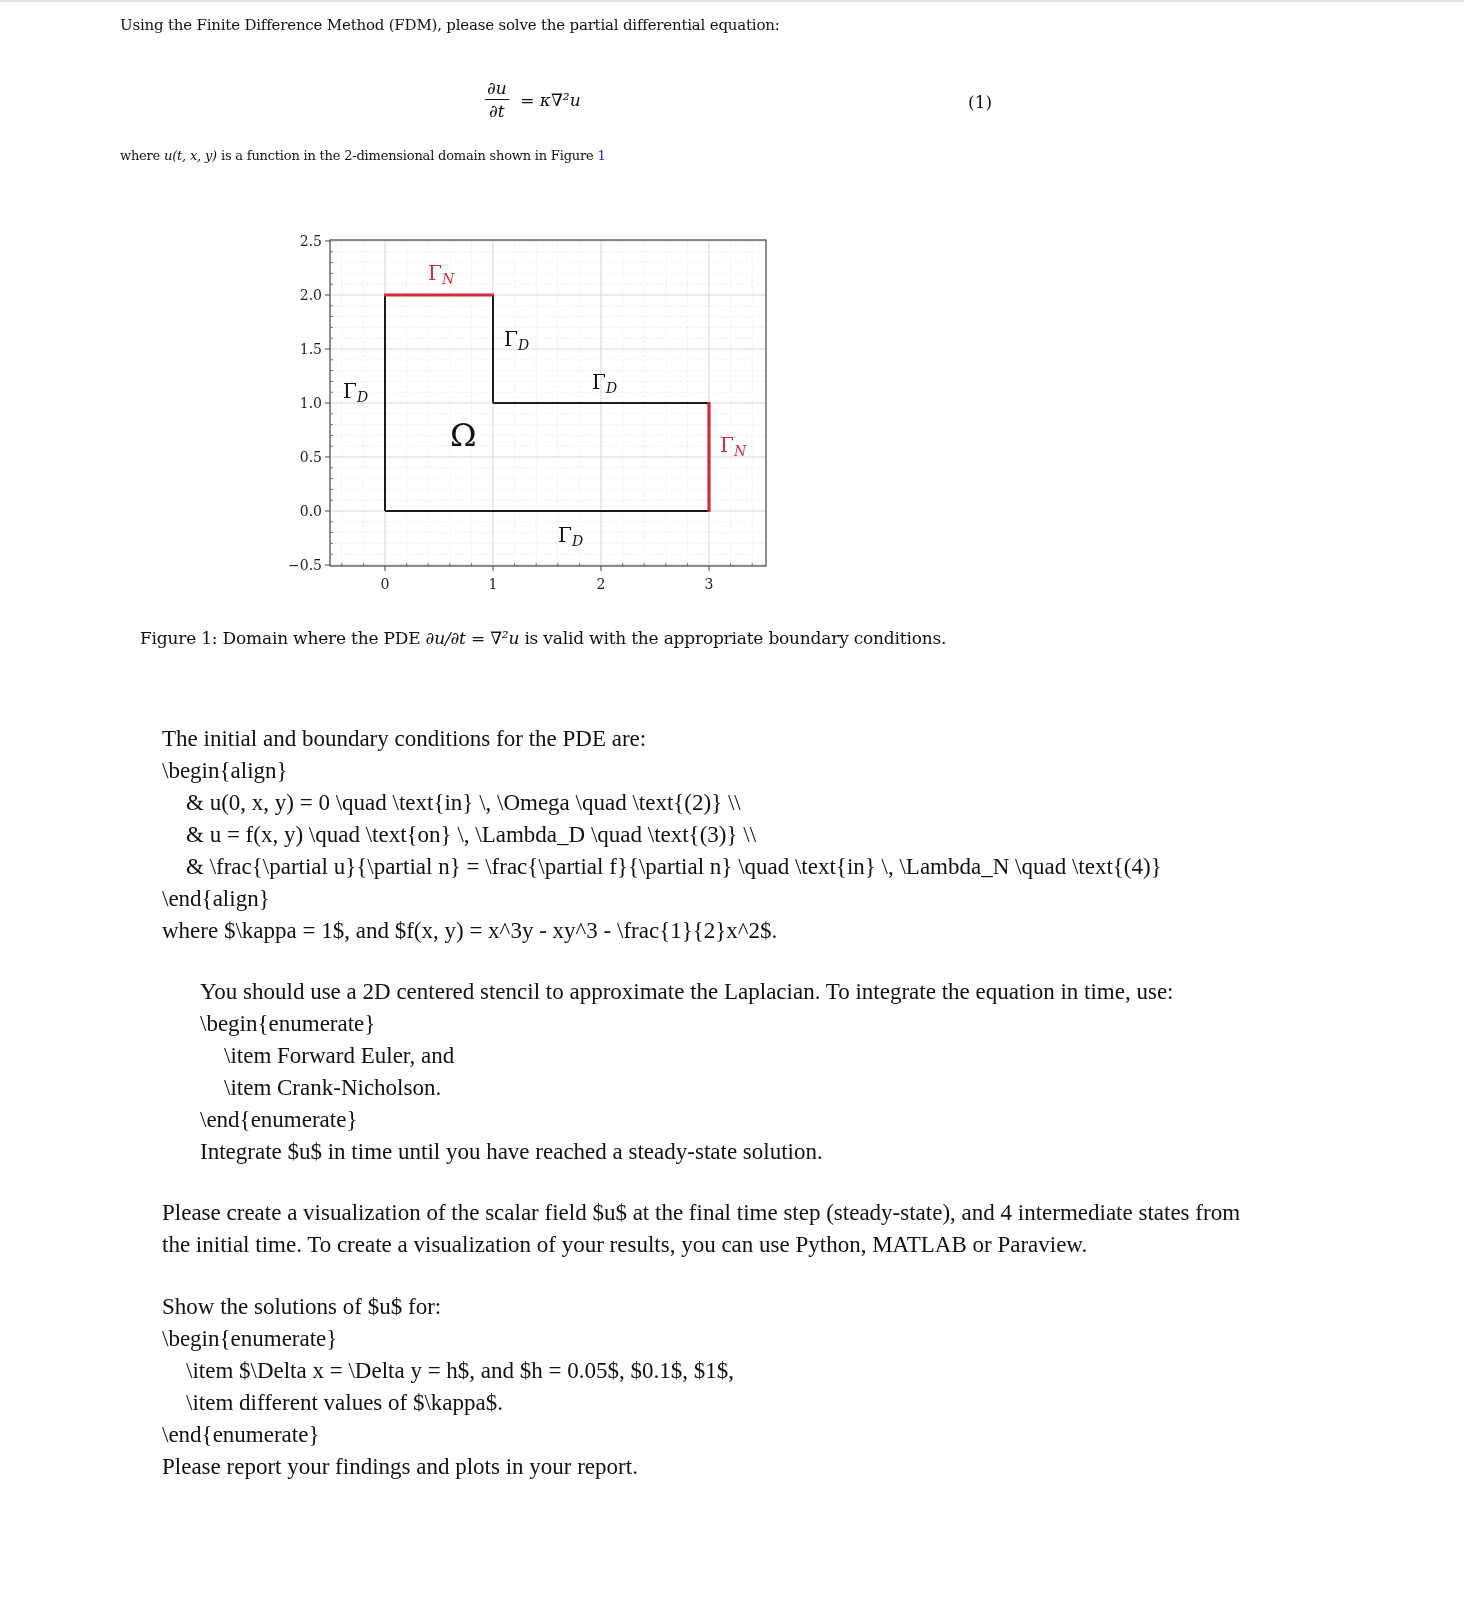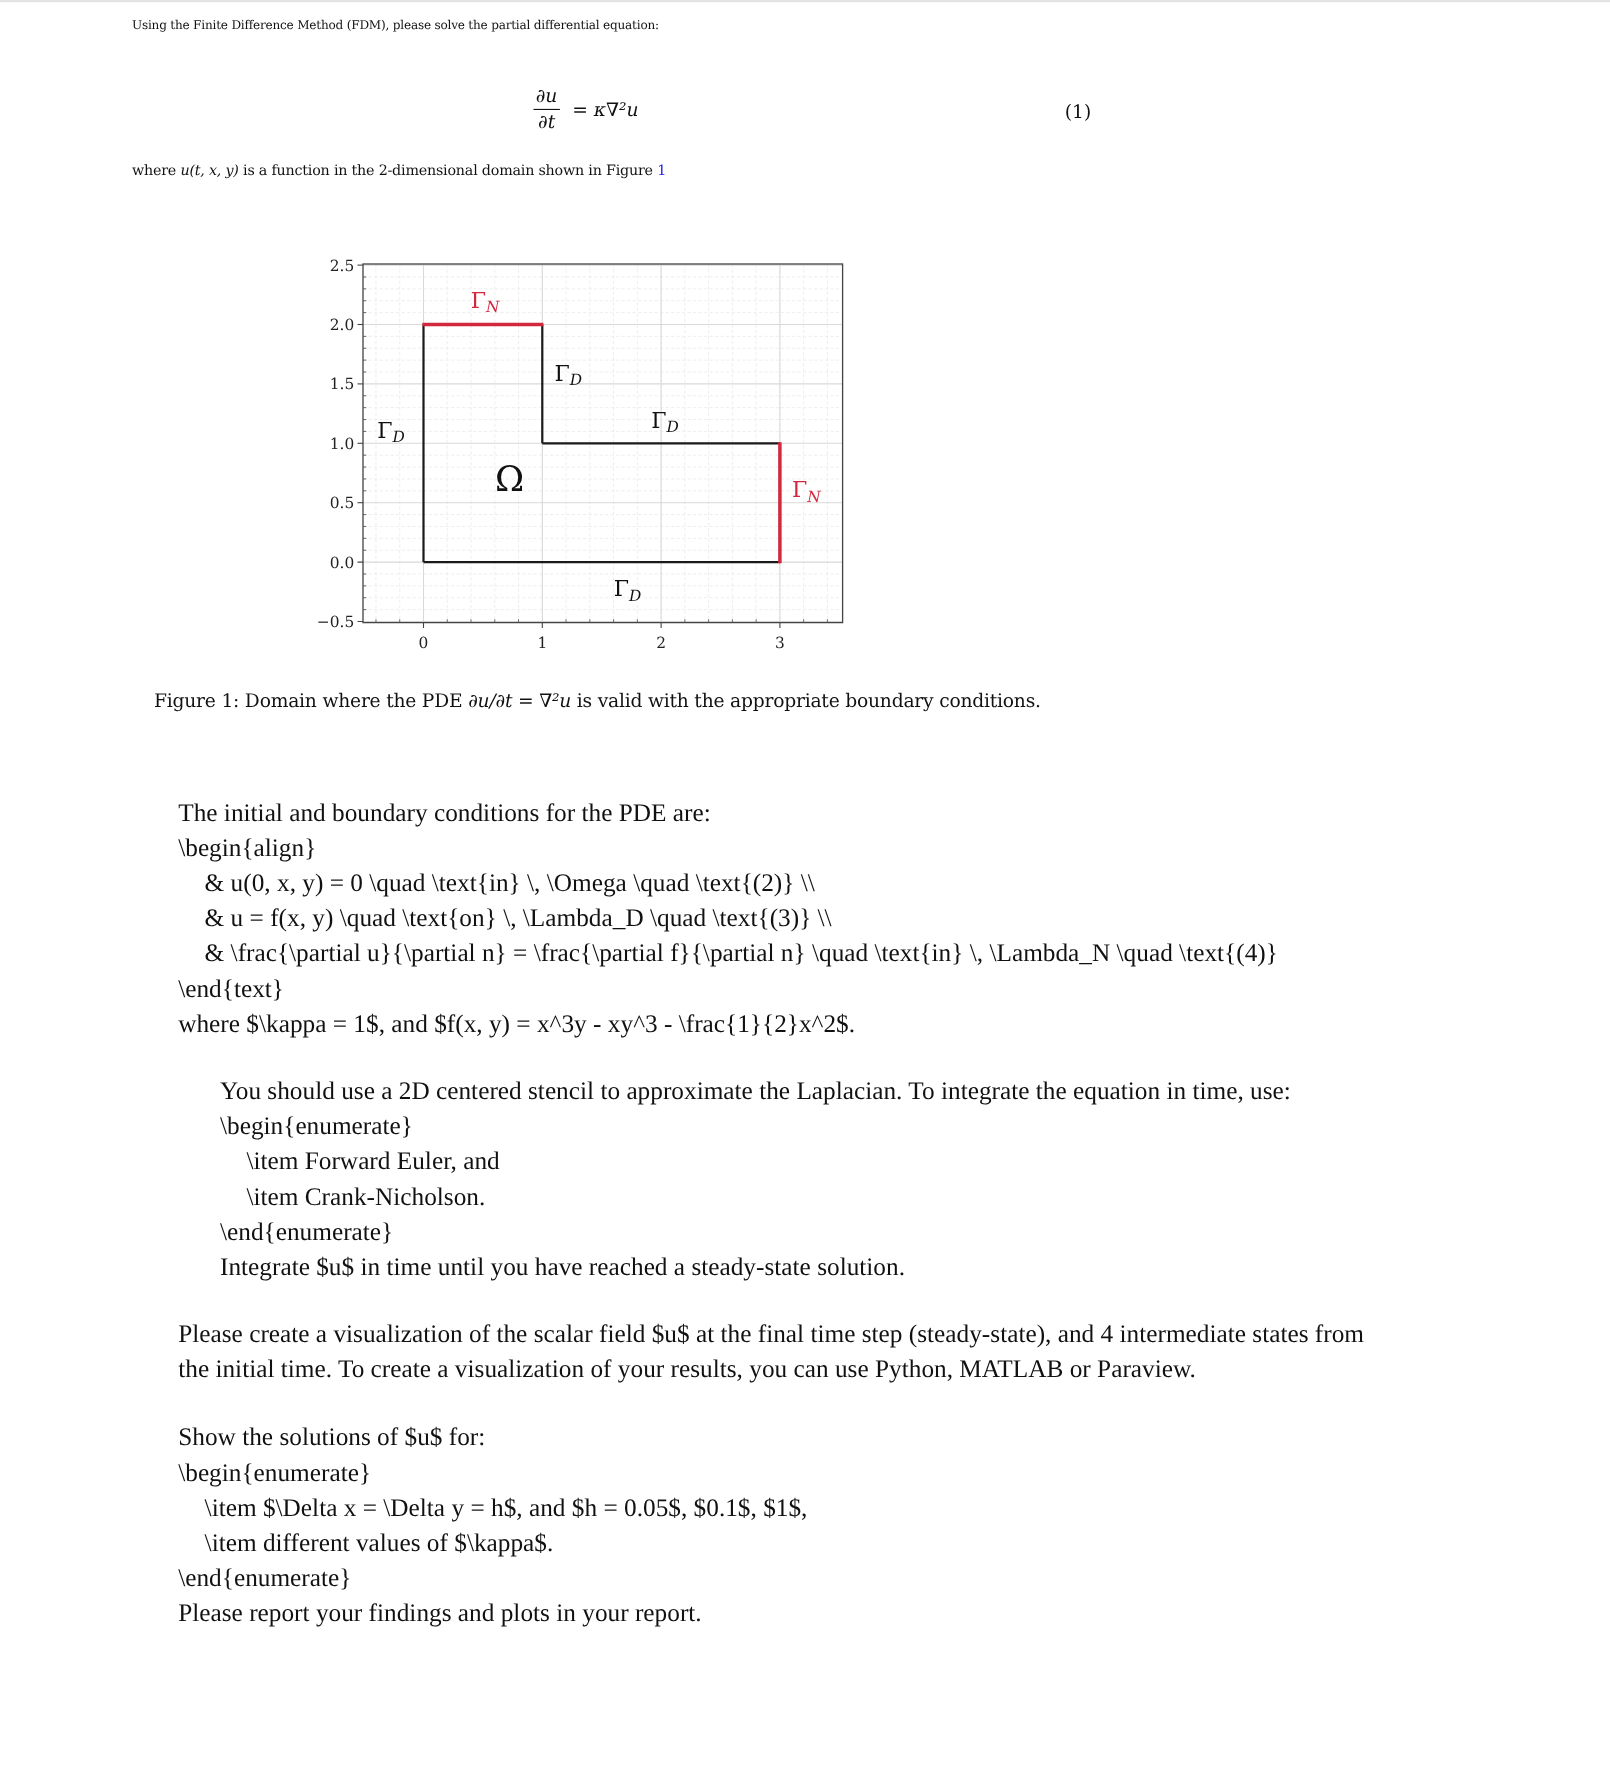--- a/index.html
+++ b/index.html
@@ -1,18 +1,18 @@
 <!DOCTYPE html>
 <html><head>
 <meta charset="utf-8">
 <style>
   html, body { margin: 0; padding: 0; background: #ffffff; }
   body { width: 1464px; height: 1612px; position: relative; overflow: hidden; color: #111; }
   .topline { position: absolute; left: 0; top: 0; width: 1464px; height: 2px; background: #e3e3e3; }
-  .p1 { position: absolute; left: 120px; top: 16px; font-family: "DejaVu Serif", serif; font-size: 11px; letter-spacing: -0.2px; }
+  .p1 { position: absolute; left: 120px; top: 16px; font-family: "DejaVu Serif", serif; font-size: 15px; letter-spacing: -0.2px; }
   .eq { position: absolute; left: 485px; top: 78px; font-family: "DejaVu Serif", serif; font-size: 17px; }
   .frac { display: inline-block; vertical-align: middle; text-align: center; font-style: italic; }
   .frac .num { display: block; border-bottom: 1px solid #111; padding: 0 2px 1px; line-height: 20px; }
   .frac .den { display: block; padding-top: 1px; line-height: 20px; }
   .eq .rhs { display: inline-block; vertical-align: middle; margin-left: 6px; font-style: italic; }
   .eqnum { position: absolute; left: 968px; top: 92px; font-family: "DejaVu Serif", serif; font-size: 17px; }
   .p2 { position: absolute; left: 120px; top: 148px; font-family: "DejaVu Serif", serif; font-size: 13px; letter-spacing: -0.2px; }
   .p2 i { font-style: italic; }
   .link { color: #2222ee; }
   .figure { position: absolute; left: 270px; top: 228px; width: 520px; height: 380px; }
@@ -215,21 +215,21 @@
 </svg>
 
 <div class="caption"><span>Figure 1: Domain where the PDE </span><i>∂u/∂t = ∇²u</i><span> is valid with the appropriate boundary conditions.</span></div>
 
 <div class="body-text" style="top:723px;">
   <span class="line">The initial and boundary conditions for the PDE are:</span>
   <span class="line">\begin{align}</span>
   <span class="line ind">&amp; u(0, x, y) = 0 \quad \text{in} \, \Omega \quad \text{(2)} \\</span>
   <span class="line ind">&amp; u = f(x, y) \quad \text{on} \, \Lambda_D \quad \text{(3)} \\</span>
   <span class="line ind">&amp; \frac{\partial u}{\partial n} = \frac{\partial f}{\partial n} \quad \text{in} \, \Lambda_N \quad \text{(4)}</span>
-  <span class="line">\end{text}</span>
+  <span class="line">\end{align}</span>
   <span class="line">where $\kappa = 1$, and $f(x, y) = x^3y - xy^3 - \frac{1}{2}x^2$.</span>
 </div>
 
 <div class="body-text" style="top:976px;margin-left:38px;">
   <span class="line">You should use a 2D centered stencil to approximate the Laplacian. To integrate the equation in time, use:</span>
   <span class="line">\begin{enumerate}</span>
   <span class="line ind">\item Forward Euler, and</span>
   <span class="line ind">\item Crank-Nicholson.</span>
   <span class="line">\end{enumerate}</span>
   <span class="line">Integrate $u$ in time until you have reached a steady-state solution.</span>

